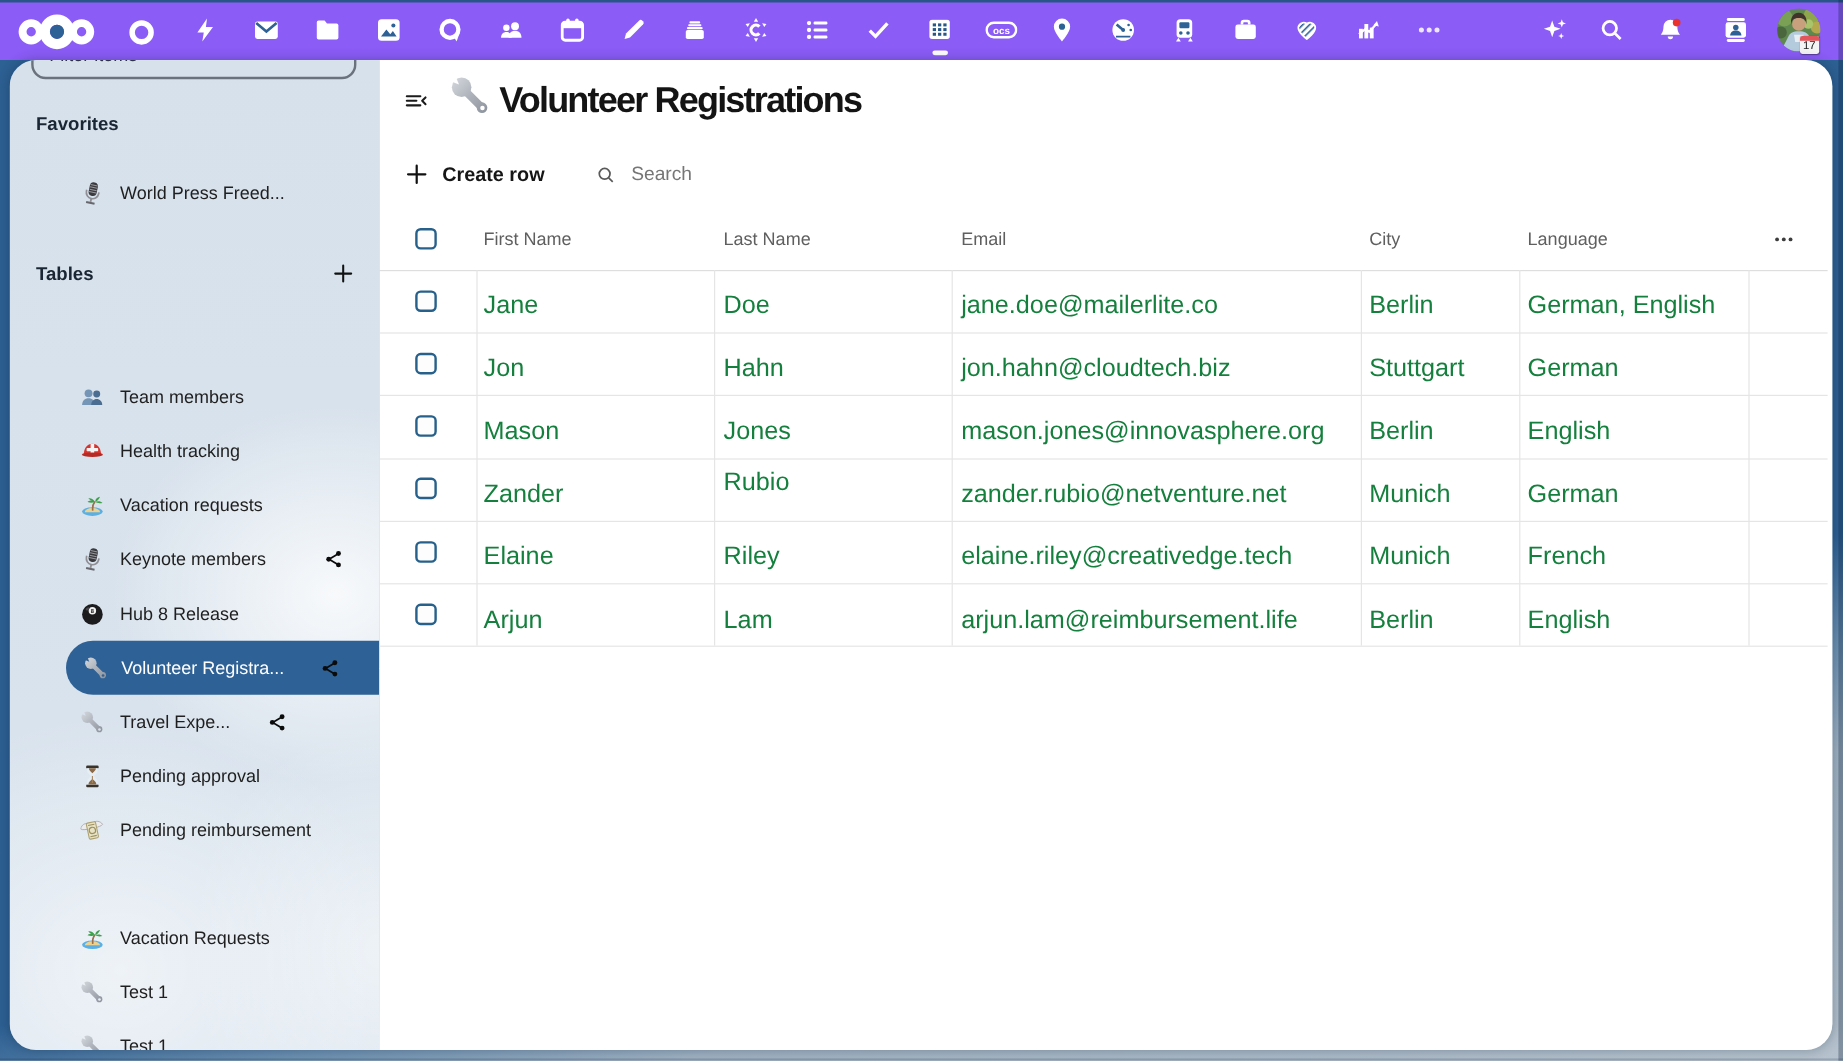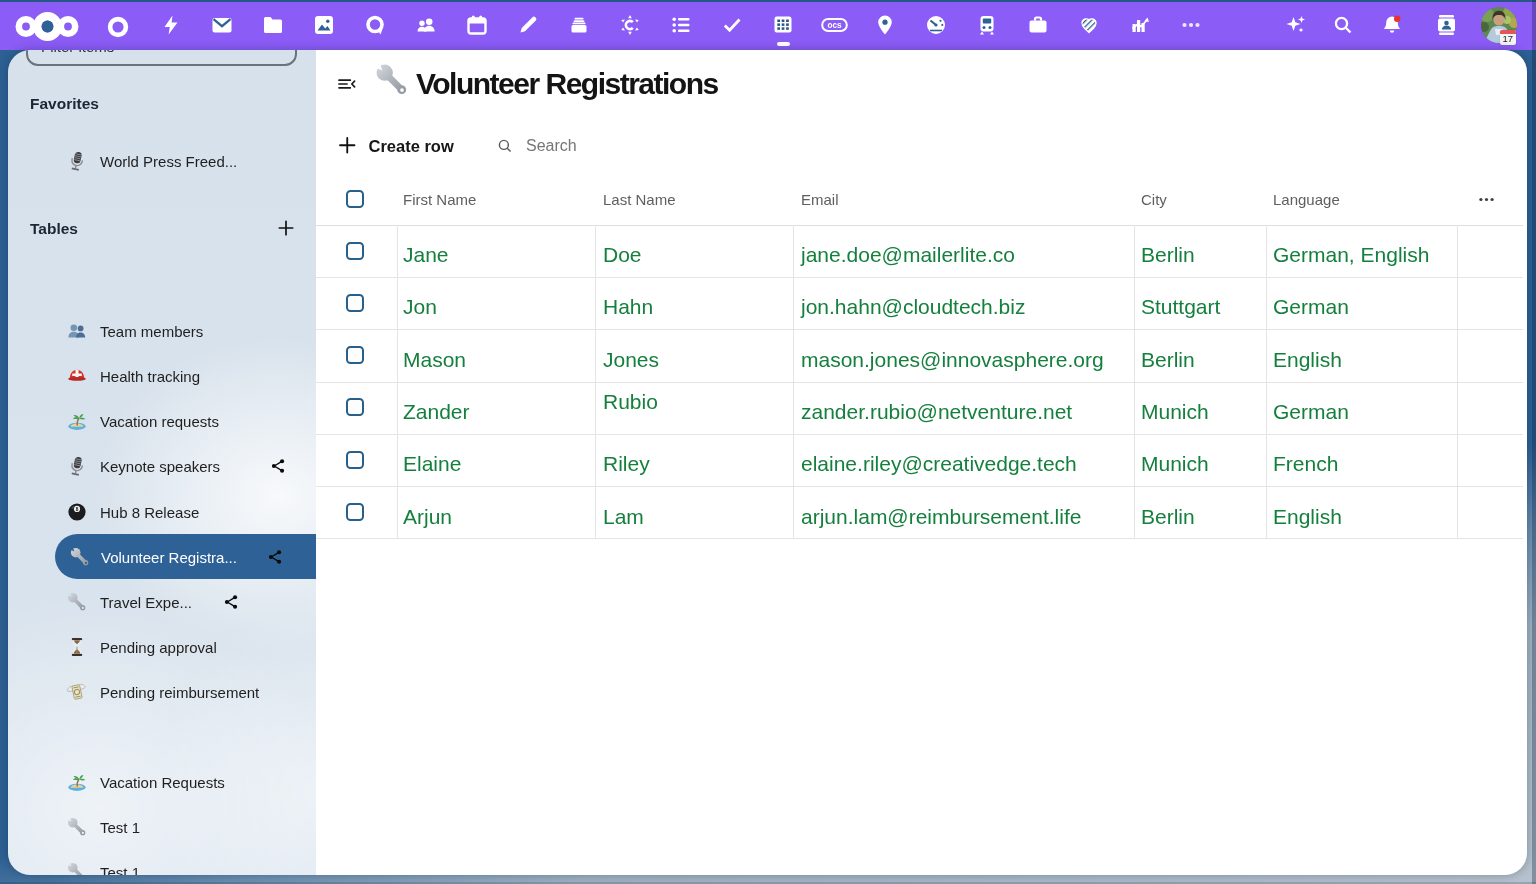--- a/index.html
+++ b/index.html
@@ -327,21 +327,21 @@
         </svg>
         <span class="txt">Vacation requests</span>
         <svg class="chev" style="left:269px" viewBox="0 0 20 20">
           <use href="#chevd"></use>
         </svg>
       </div>
     <div class="item" style="top:393.9px">
         <svg class="ico" viewBox="0 0 20 20">
           <use href="#mic"></use>
         </svg>
-        <span class="txt">Keynote speakers</span>
+        <span class="txt">Keynote members</span>
         <svg class="chev" style="left:225px" viewBox="0 0 20 20">
           <use href="#share"></use>
         </svg>
       </div>
     <div class="item" style="top:439px">
         <svg class="ico" viewBox="0 0 20 20">
           <circle cx="10" cy="10" r="8.6" fill="#1c1c1e"></circle>
           <circle cx="10" cy="6.9" r="3.1" fill="#f0f0f0"></circle>
           <text x="10" y="8.5" font-size="4.8" text-anchor="middle" font-weight="bold" fill="#0f0f0f">8</text>
           <ellipse cx="6" cy="5.4" rx="1.8" ry="1" fill="#46464c" transform="rotate(-32 6 5.4)"></ellipse>

